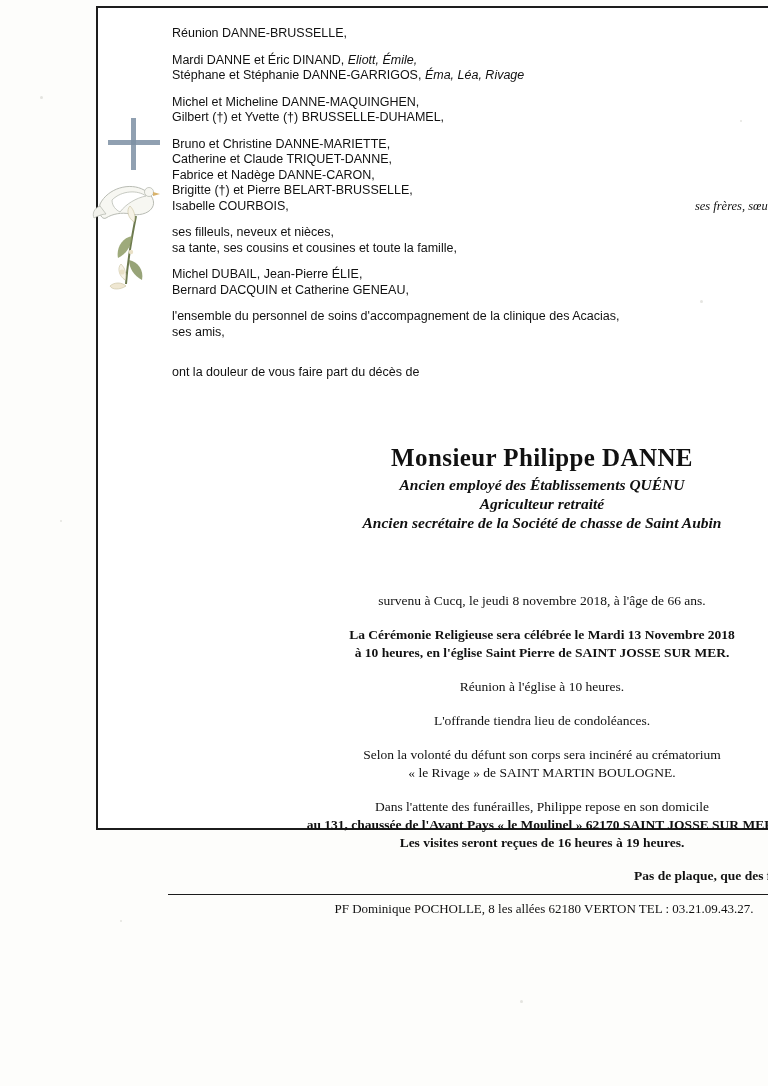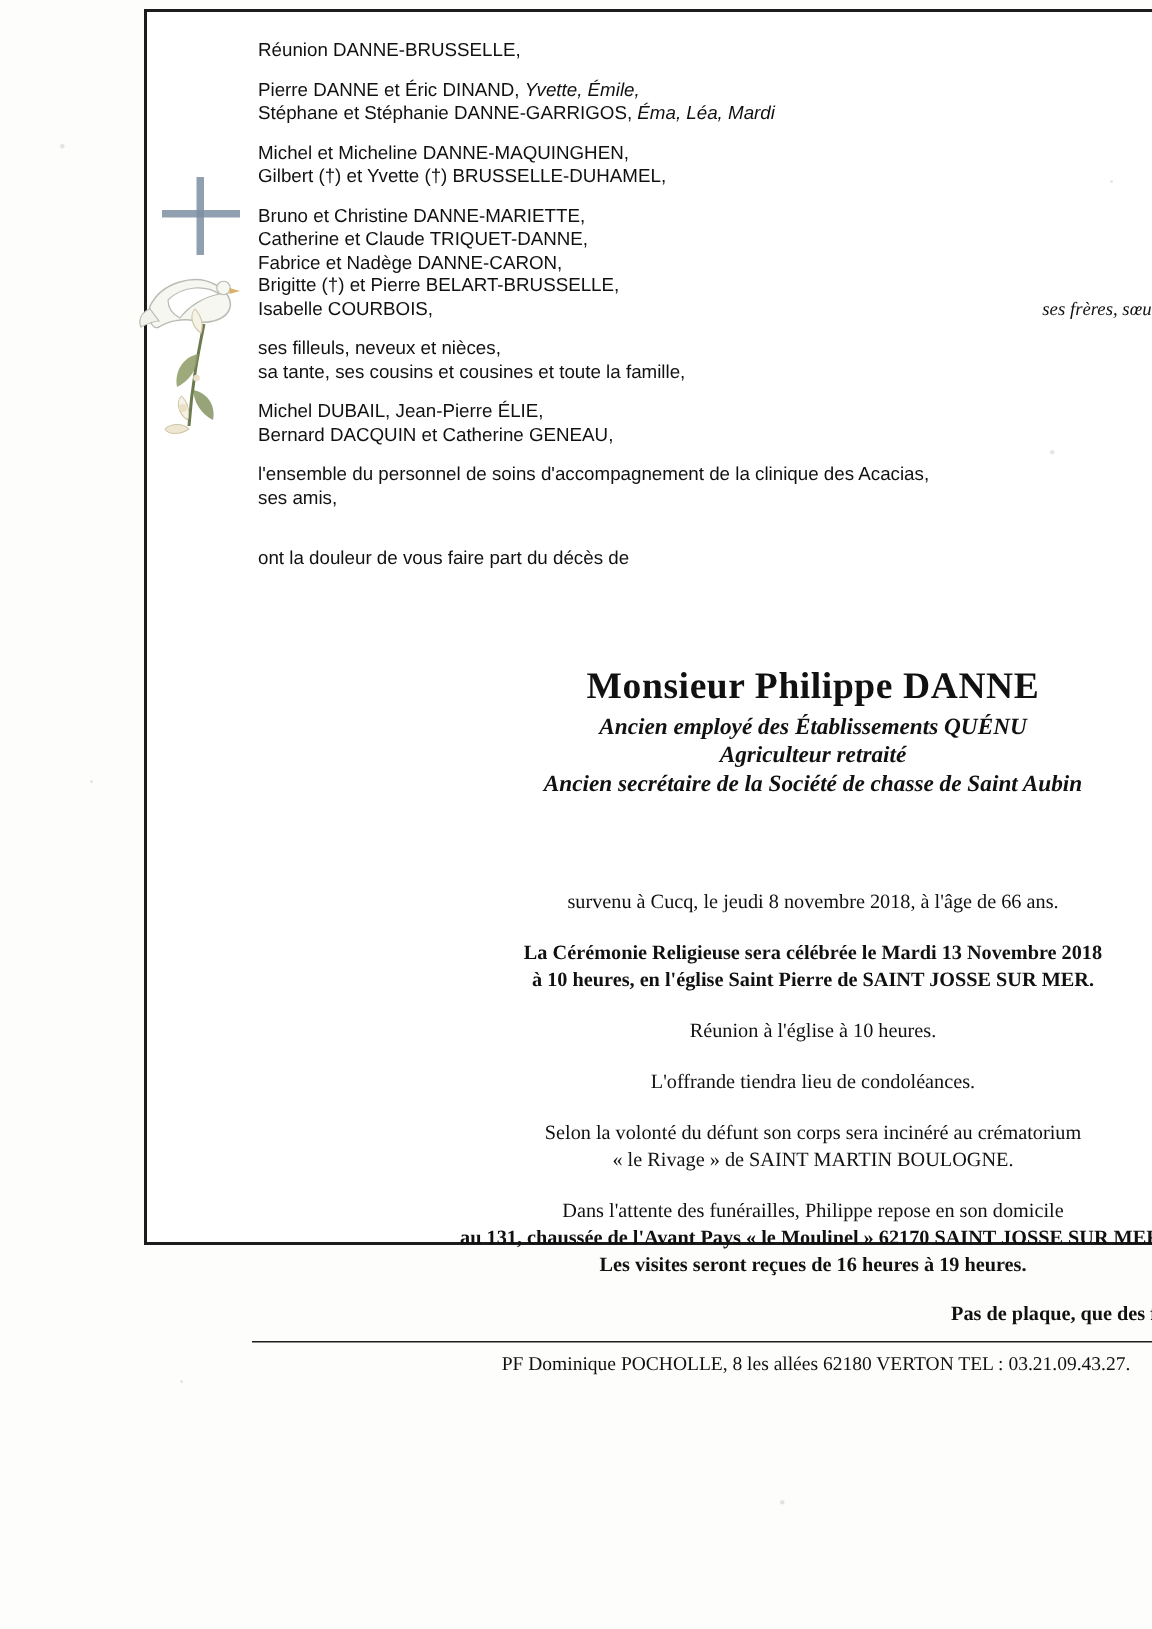--- a/index.html
+++ b/index.html
@@ -207,22 +207,22 @@
 
   <div class="block">
     <div class="names"><span class="ln">Réunion DANNE-BRUSSELLE,</span></div>
 
   </div>
 
   <div class="gap"></div>
 
   <div class="block">
     <div class="names">
-      <div class="ln"><span>Pierre DANNE et Éric DINAND, </span><span class="it">Yvette, Émile,</span></div>
-      <div class="ln"><span>Stéphane et Stéphanie DANNE-GARRIGOS, </span><span class="it">Éma, Léa, Mardi</span></div>
+      <div class="ln"><span>Mardi DANNE et Éric DINAND, </span><span class="it">Eliott, Émile,</span></div>
+      <div class="ln"><span>Stéphane et Stéphanie DANNE-GARRIGOS, </span><span class="it">Éma, Léa, Rivage</span></div>
     </div>
 
   </div>
 
   <div class="gap"></div>
 
   <div class="block">
     <div class="names">
       <div class="ln">Michel et Micheline DANNE-MAQUINGHEN,</div>
       <div class="ln">Gilbert (†) et Yvette (†) BRUSSELLE-DUHAMEL,</div>

